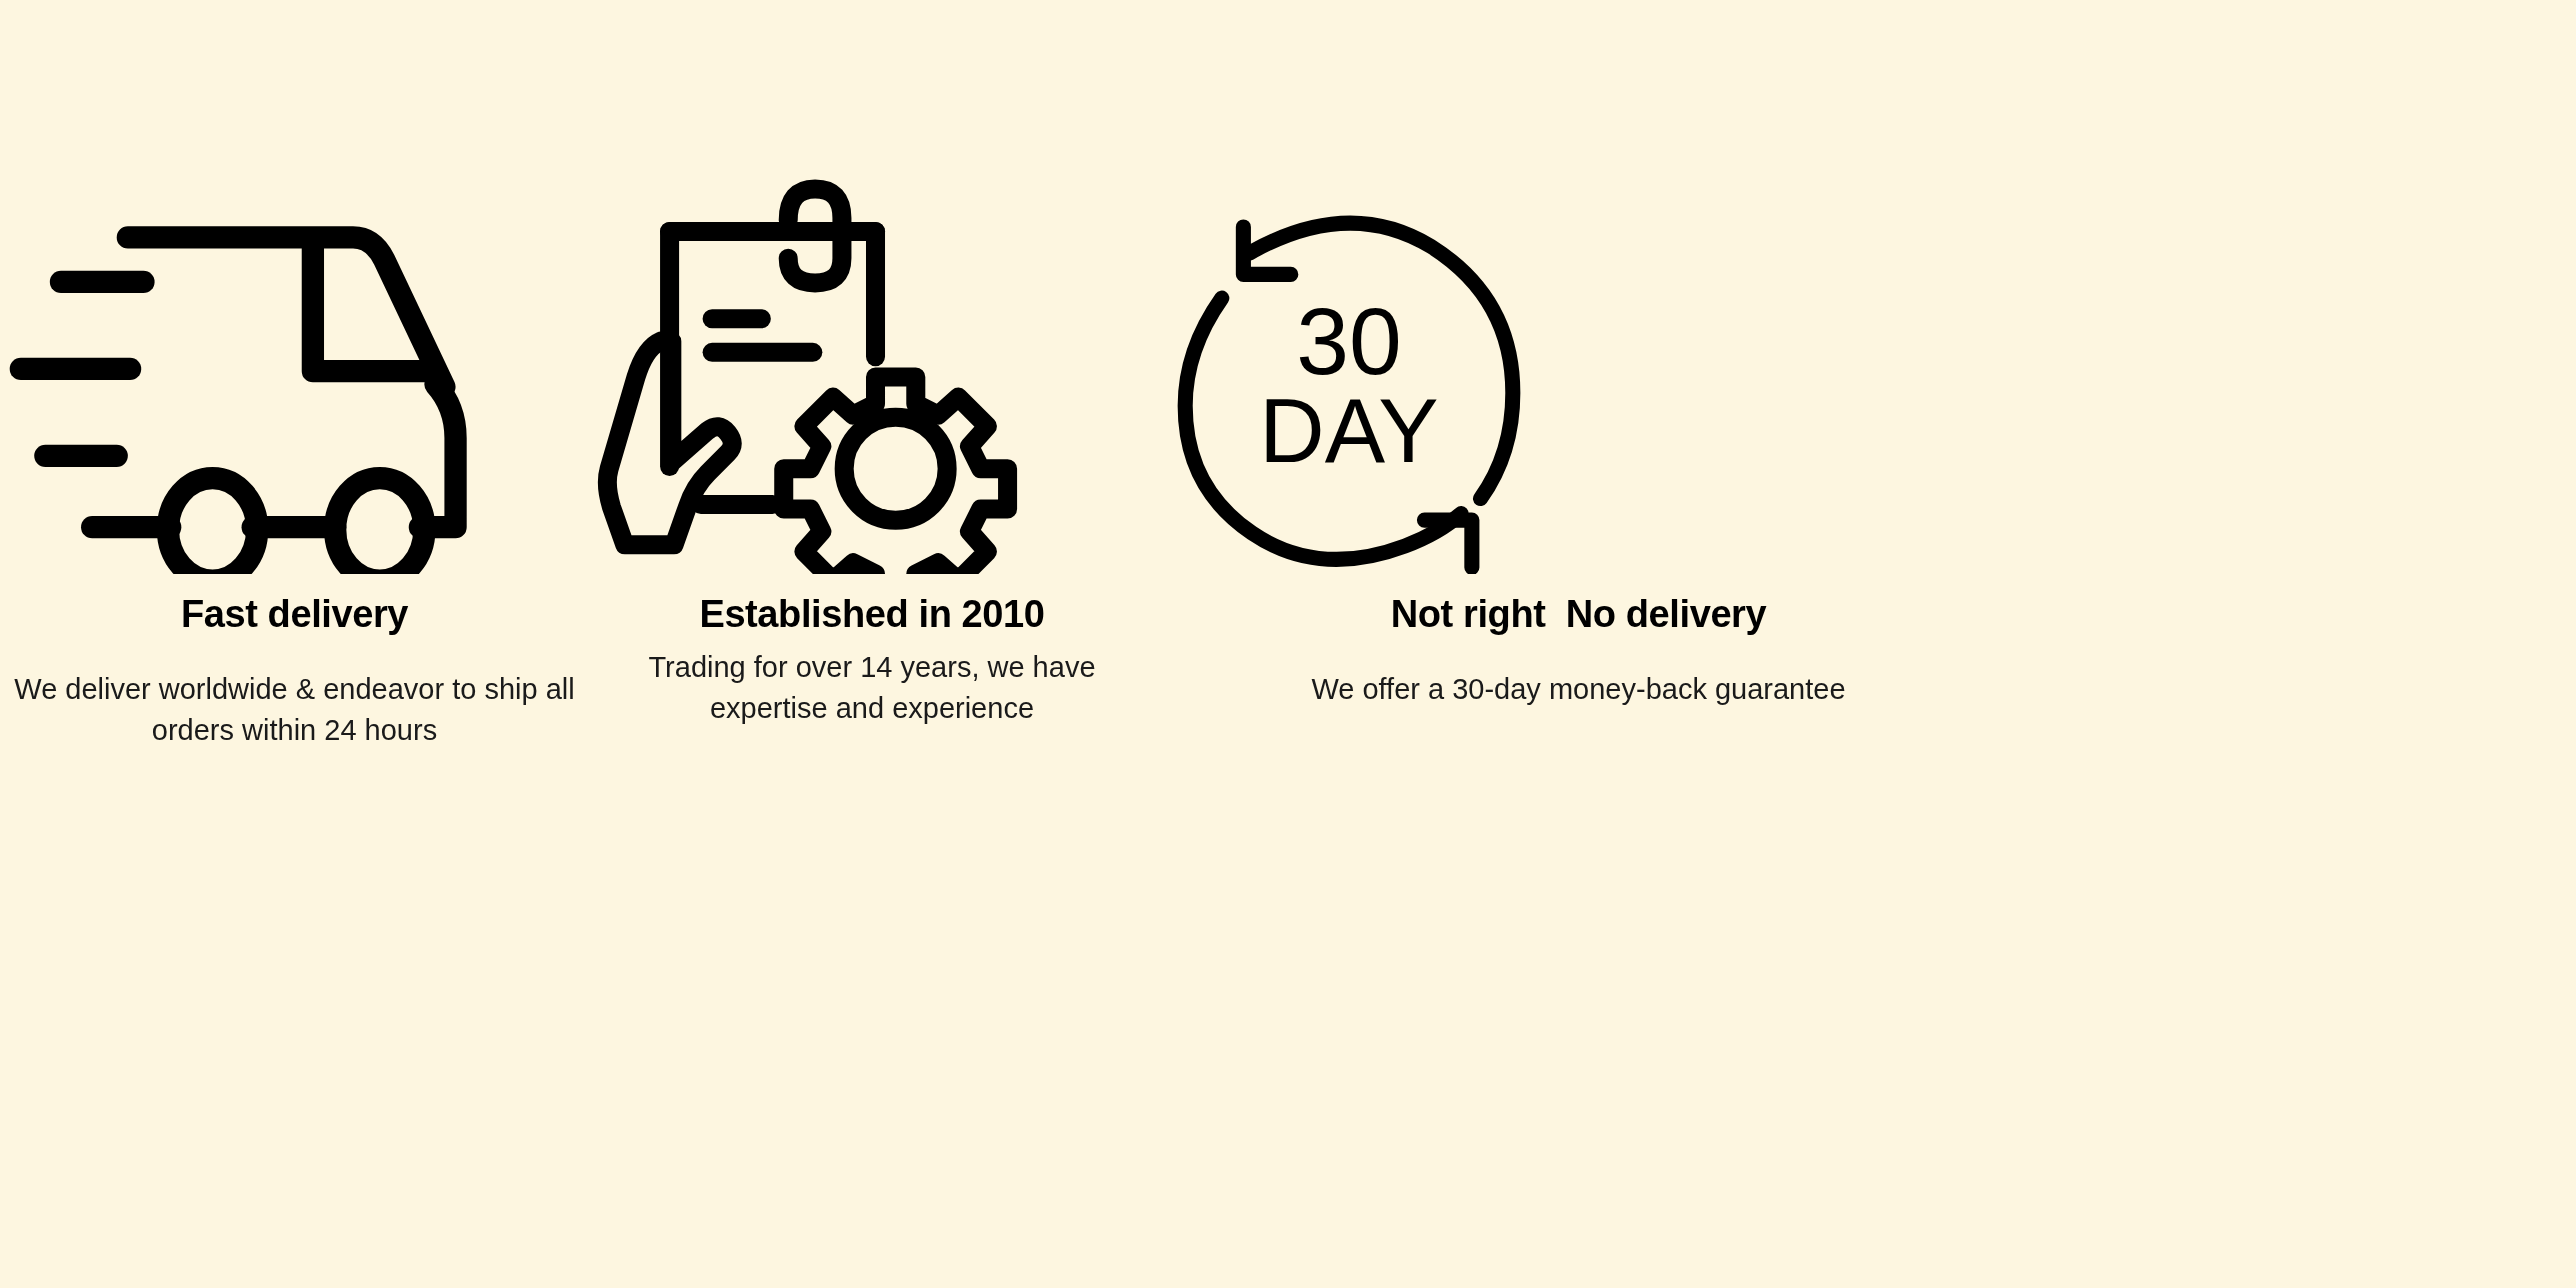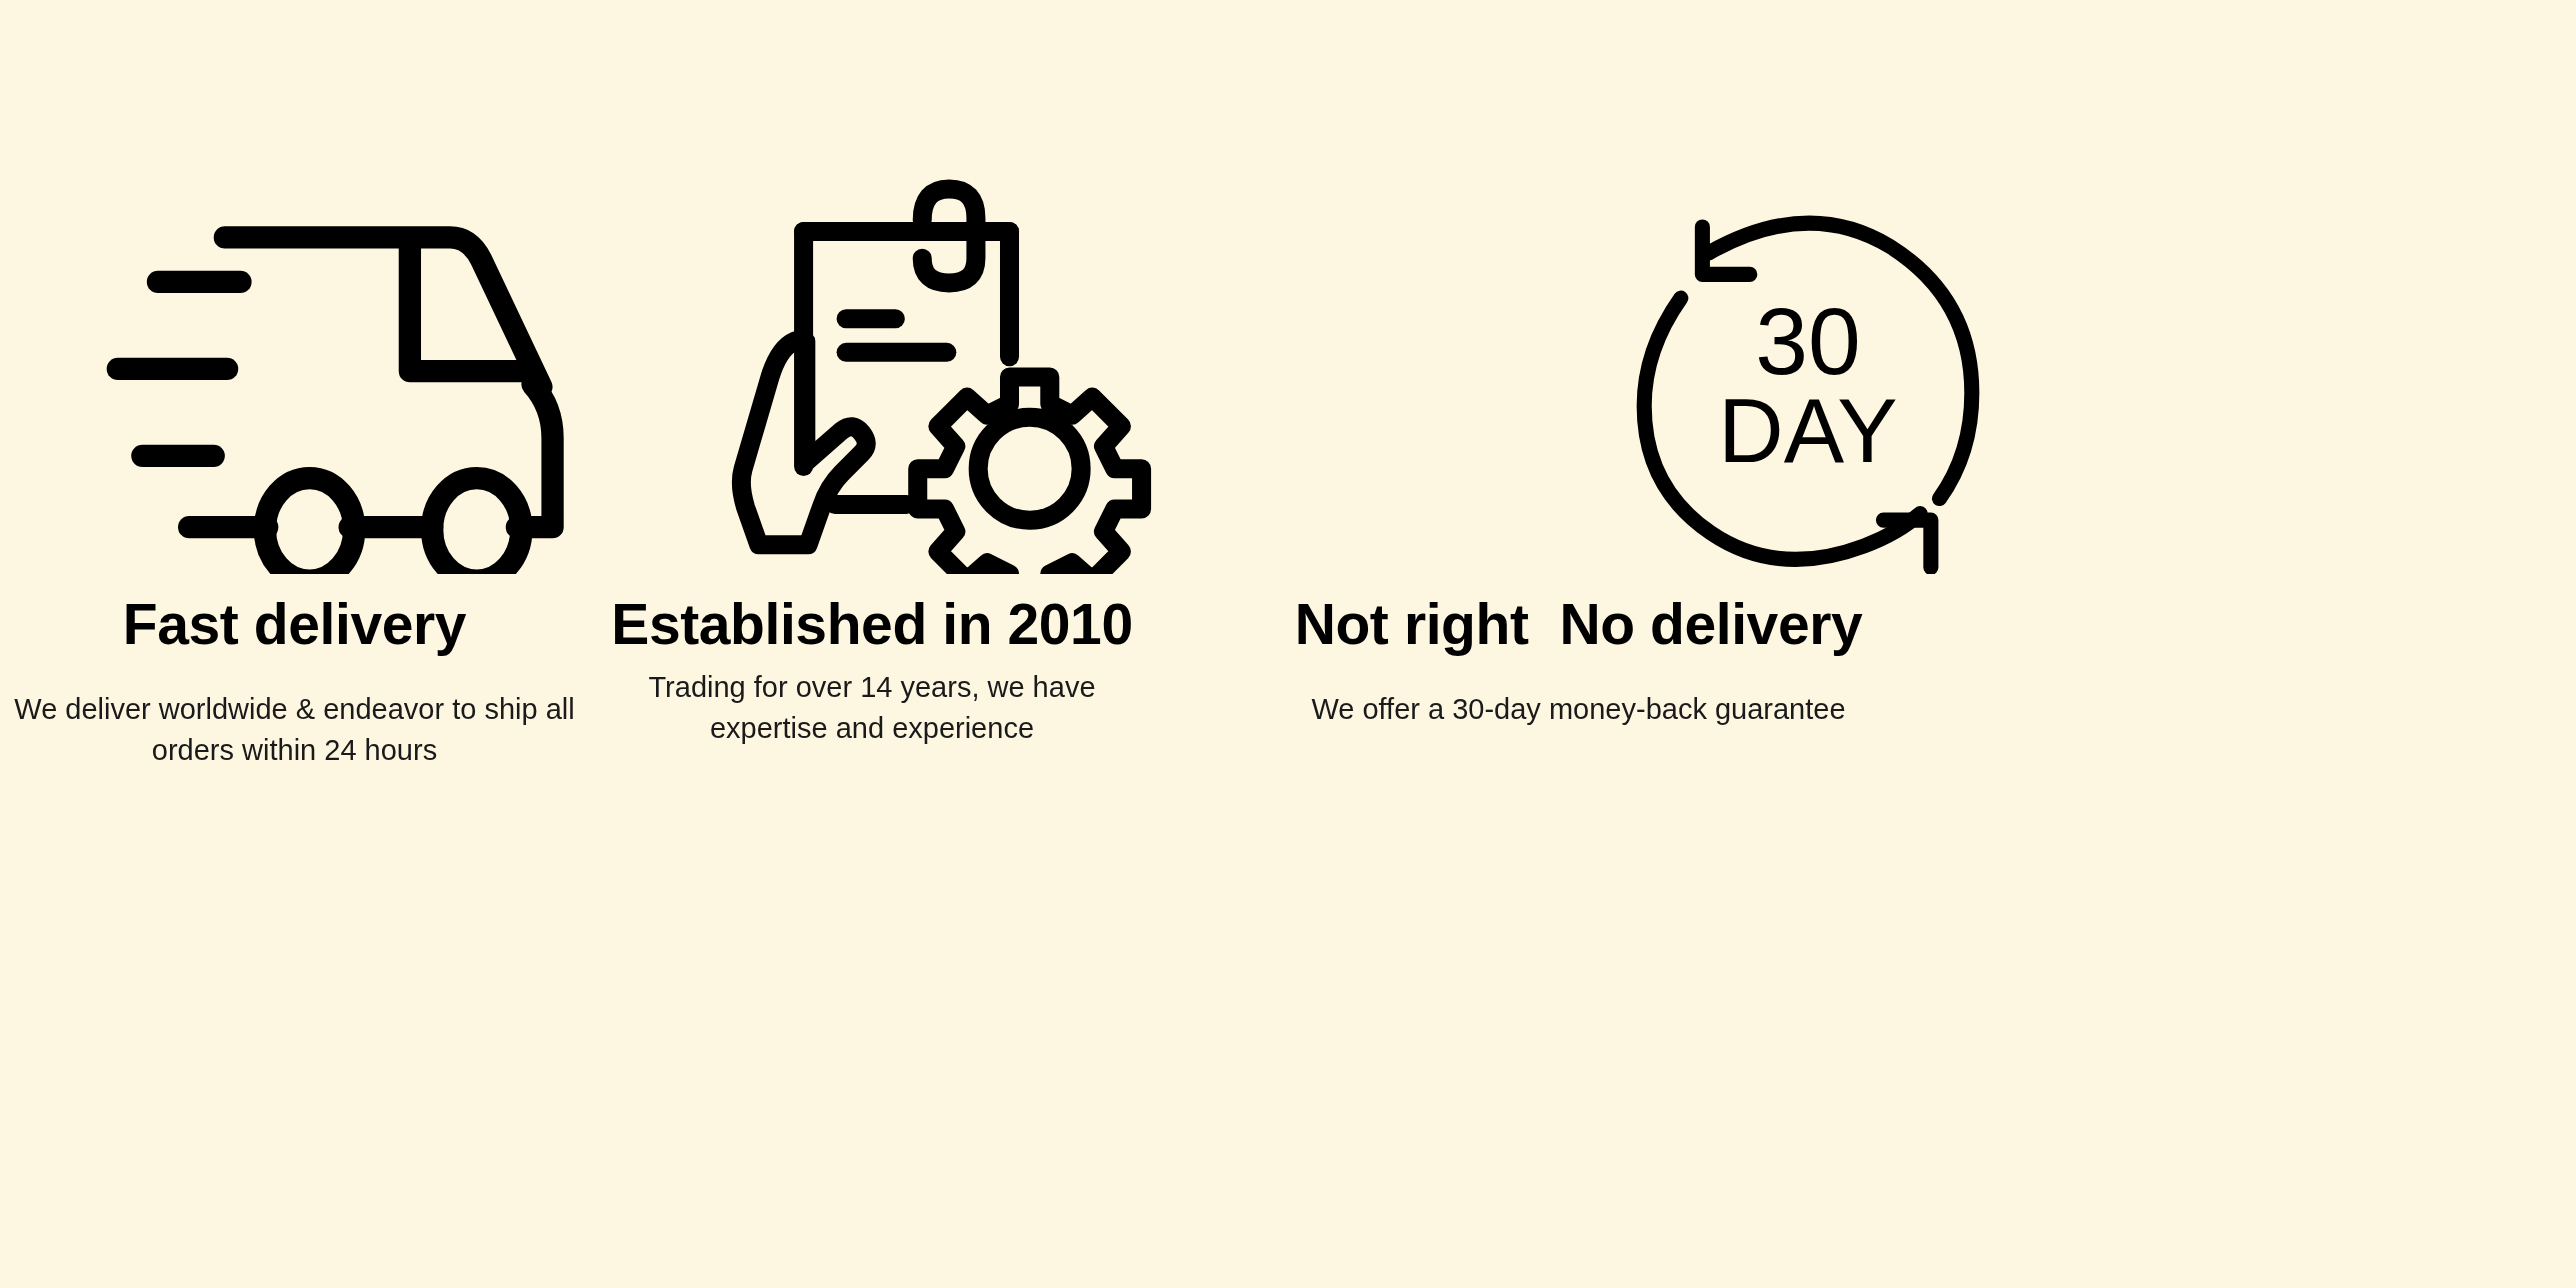--- a/index.html
+++ b/index.html
@@ -42,33 +42,33 @@
 
   
   .feature.col-1 { width: 589px; }
   .feature.col-2 { width: 574px; }
   .feature.col-3 { width: 566px; }
   .feature.col-4 { width: 847px; }
 
   .icon-wrap {
     display: flex;
     align-items: flex-end;
-    justify-content: flex-end;
+    justify-content: flex-start;
     height: 447px;
     width: 100%;
   }
 
   .icon-wrap svg {
     display: block;
   }
 
   .feature-title {
     font-weight: bold;
     color: #000000;
-    font-size: 57px;
+    font-size: 38px;
     line-height: 1.05;
     letter-spacing: -0.4px;
     text-align: center;
     margin-top: 21px;
     white-space: pre;
   }
 
   .feature-body {
     color: #1a1a1a;
     font-size: 29px;

